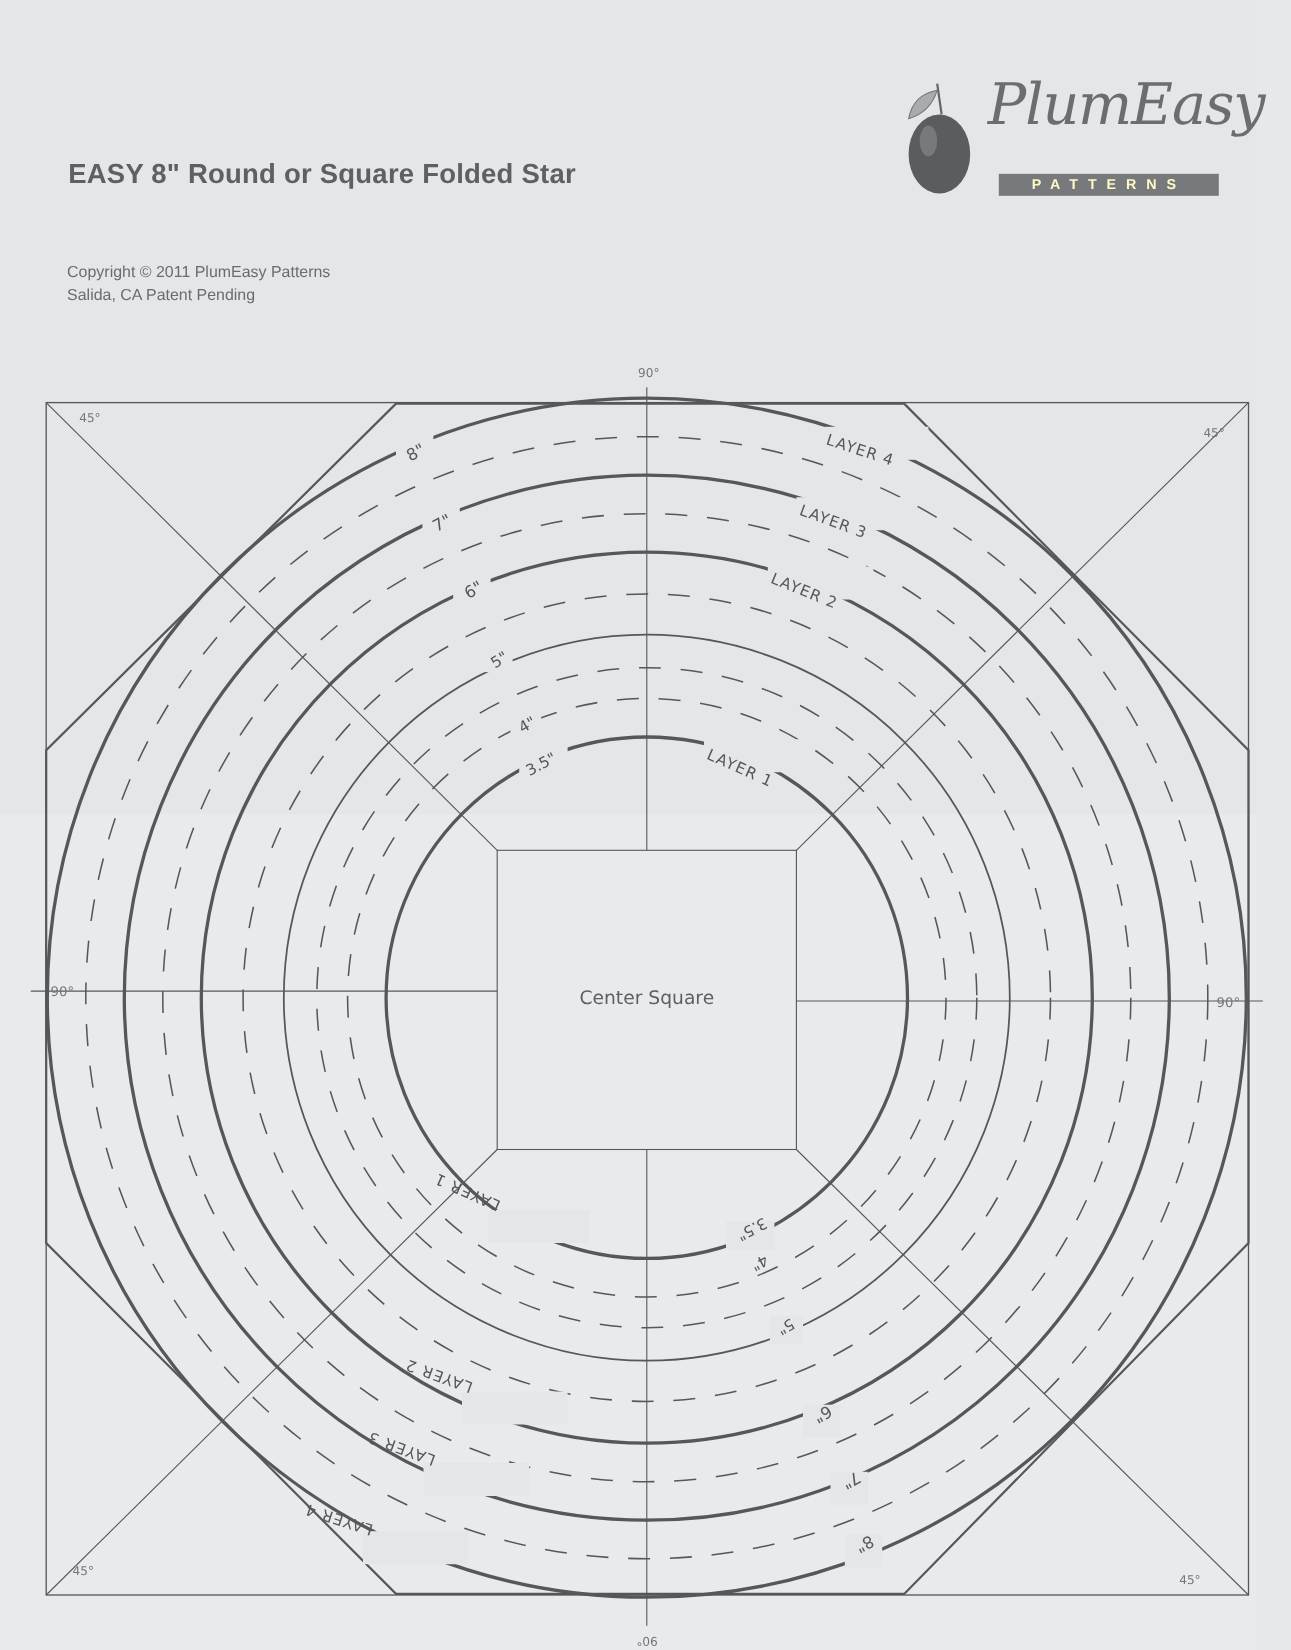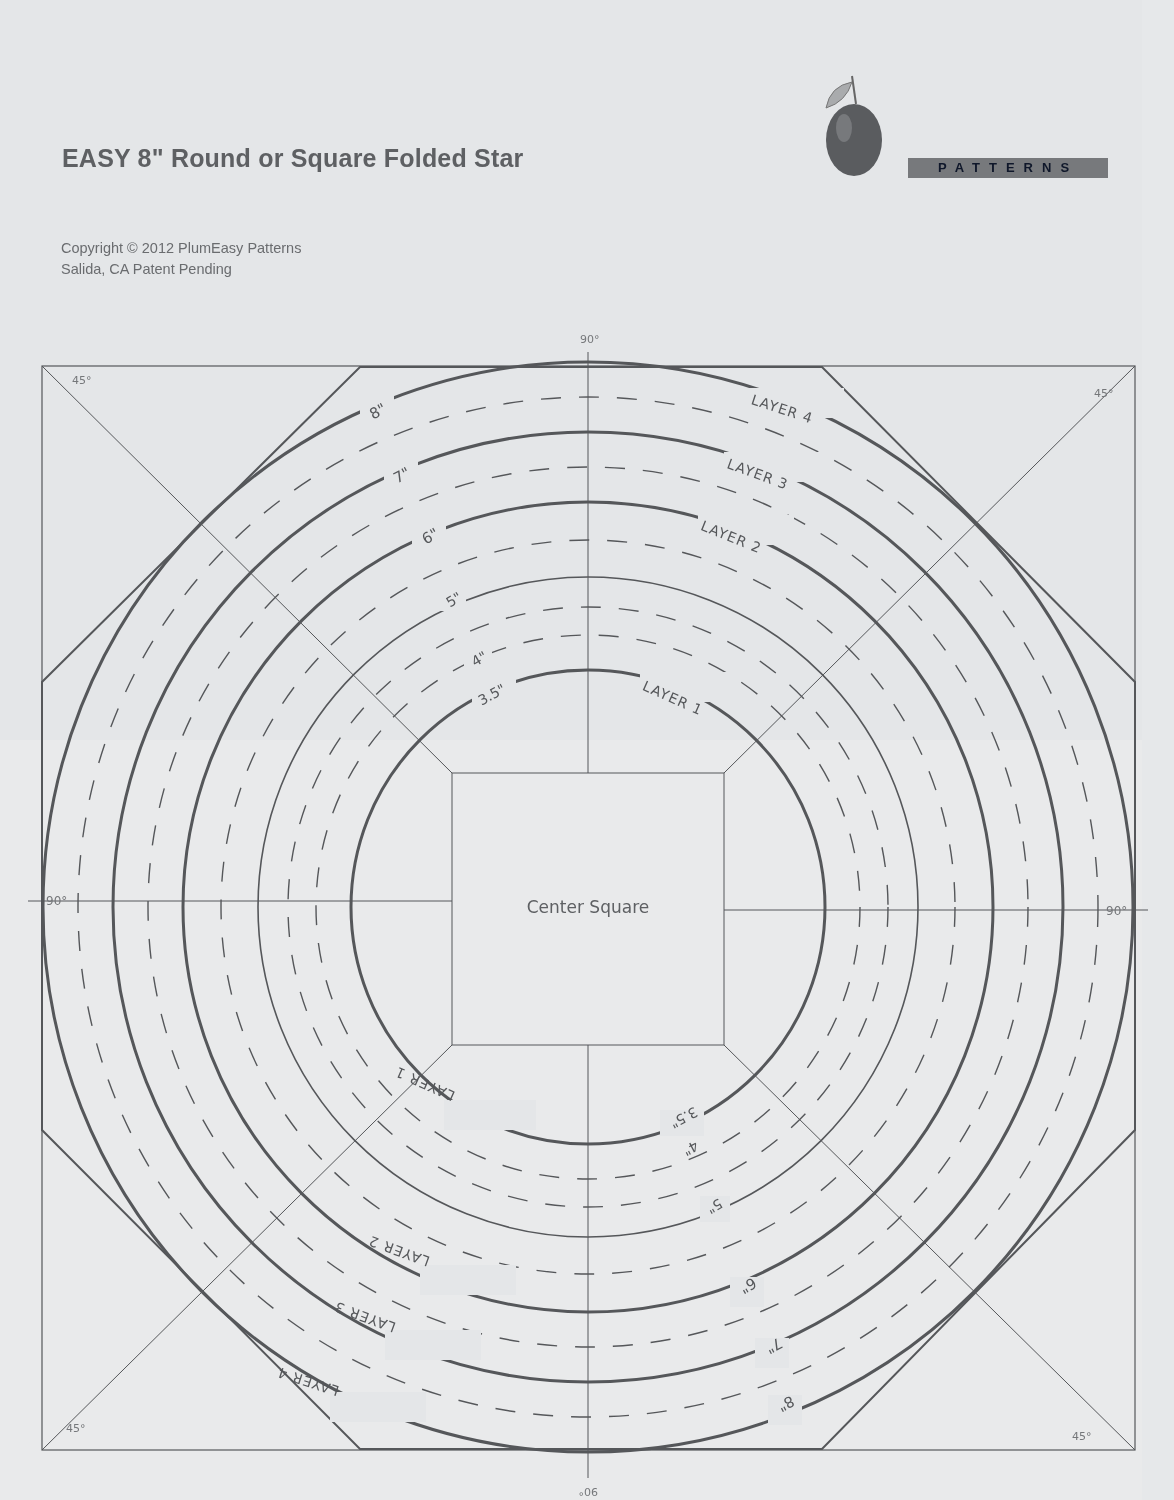--- a/index.html
+++ b/index.html
@@ -29,49 +29,50 @@
     font-size: 14.5px; line-height: 21px; color: #6a6c6f;
   }
   .logo { position: absolute; left: 808px; top: 72px; width: 340px; height: 120px; }
   .logo-script {
     position: absolute; left: 90px; top: -6px;
     font-family: "DejaVu Serif", serif; font-style: italic;
     font-size: 52px; color: #6b6d70; letter-spacing: -1px;
   }
   .logo-bar {
     position: absolute; left: 100px; top: 86px; width: 200px; height: 20px;
-    background: #77797c; color: #0f172a;
+    background: #77797c; color: #fef9c3;
     font-family: "Liberation Sans", sans-serif; font-size: 13px; font-weight: bold;
     letter-spacing: 9px; text-align: center; line-height: 20px;
   }
   .diagram { position: absolute; left: 0; top: 0; }
   svg text { font-family: "DejaVu Sans", sans-serif; }
 </style>
 </head>
 <body>
 
 <div class="paper"></div>
 <div class="scan-band"></div>
 
 <div class="title">
   <div>EASY 8" Round or Square Folded Star</div>
 </div>
 
 <div class="copyright">
-  <div>Copyright © 2012 PlumEasy Patterns</div>
+  <div>Copyright © 2011 PlumEasy Patterns</div>
   <div>Salida, CA  Patent Pending</div>
 </div>
 
 <div class="logo">
   <svg width="80" height="110" style="position:absolute;left:0;top:0">
     <line x1="44" y1="4" x2="48" y2="32" stroke="#666" stroke-width="2"></line>
     <path d="M44 10 Q22 14 18 36 Q38 30 44 10 Z" fill="#a9abad" stroke="#777" stroke-width="1"></path>
     <ellipse cx="46" cy="68" rx="28" ry="36" fill="#5a5c5f"></ellipse>
     <ellipse cx="36" cy="56" rx="8" ry="14" fill="#8a8c8f" opacity="0.6"></ellipse>
   </svg>
+  <div class="logo-script">PlumEasy</div>
   <div class="logo-bar">PATTERNS</div>
 </div>
 
 <svg class="diagram" width="1174" height="1500" viewBox="0 0 1174 1500">
   <g stroke="#55575a" fill="none">
 
     <rect x="42" y="366" width="1093" height="1084" stroke-width="1.2"></rect>
 
     <line x1="42" y1="366" x2="452" y2="773" stroke-width="1"></line>
     <line x1="1135" y1="366" x2="724" y2="773" stroke-width="1"></line>

